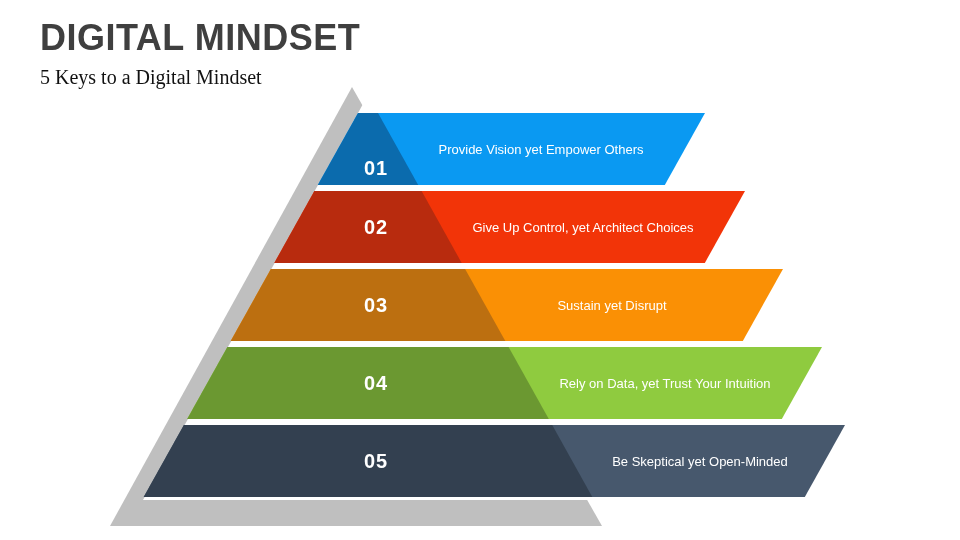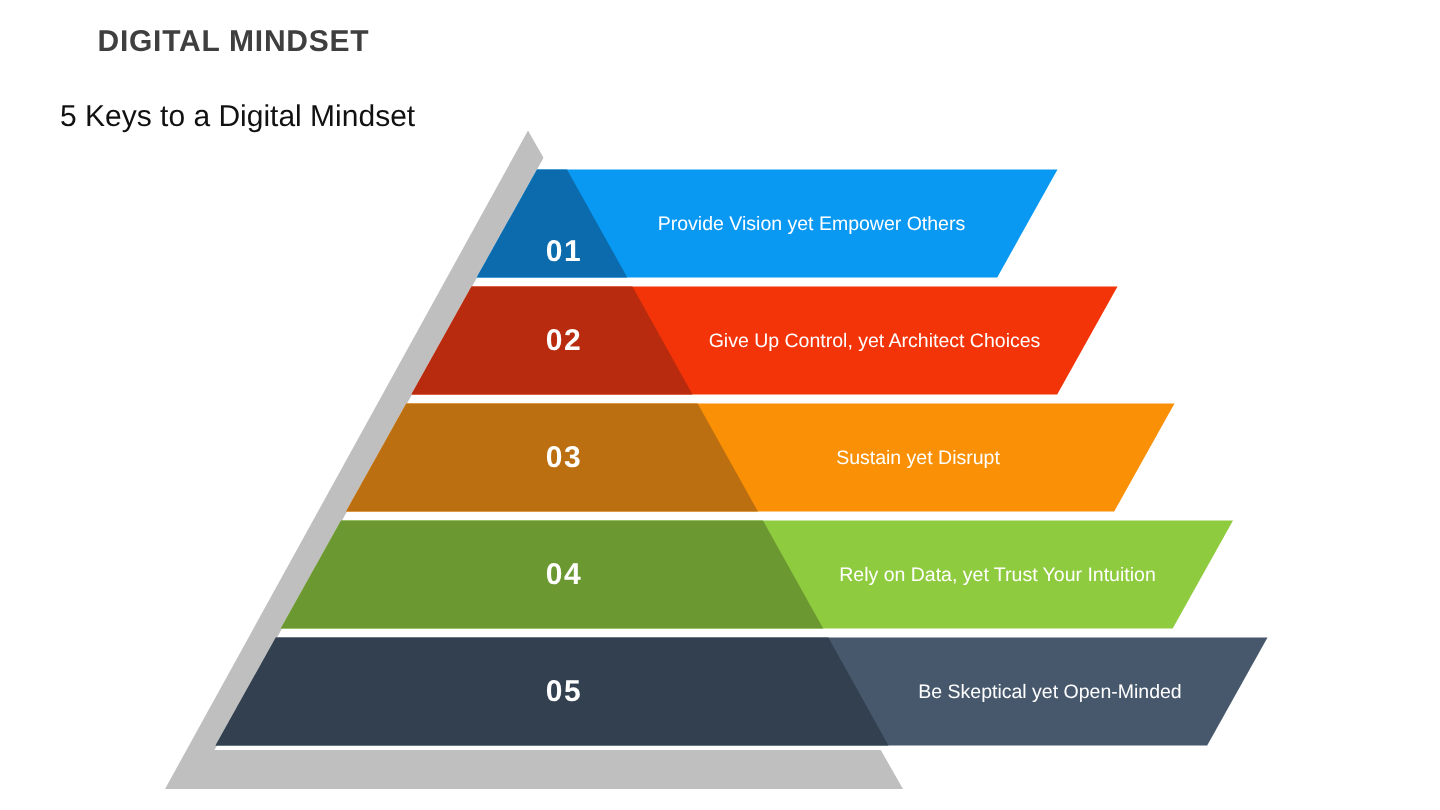--- a/index.html
+++ b/index.html
@@ -16,33 +16,33 @@
     width: 960px;
     height: 540px;
     background: #ffffff;
   }
   .header {
     position: absolute;
     left: 40px;
     top: 16px;
   }
   .title {
-    font-size: 20px;
+    font-size: 36px;
     font-weight: 700;
     color: #3f3f3f;
     letter-spacing: 0.5px;
     line-height: 1.2;
-    margin-left: 25px;
   }
   .subtitle {
-    margin-top: 26px;
+    margin-top: 6px;
     font-size: 20px;
     font-weight: 400;
     color: #111111;
     line-height: 1.2;
+    font-family: Liberation Serif, serif;
   }
   svg.diagram {
     position: absolute;
     left: 0;
     top: 0;
     width: 960px;
     height: 540px;
   }
   .band-label {
     fill: #ffffff;

